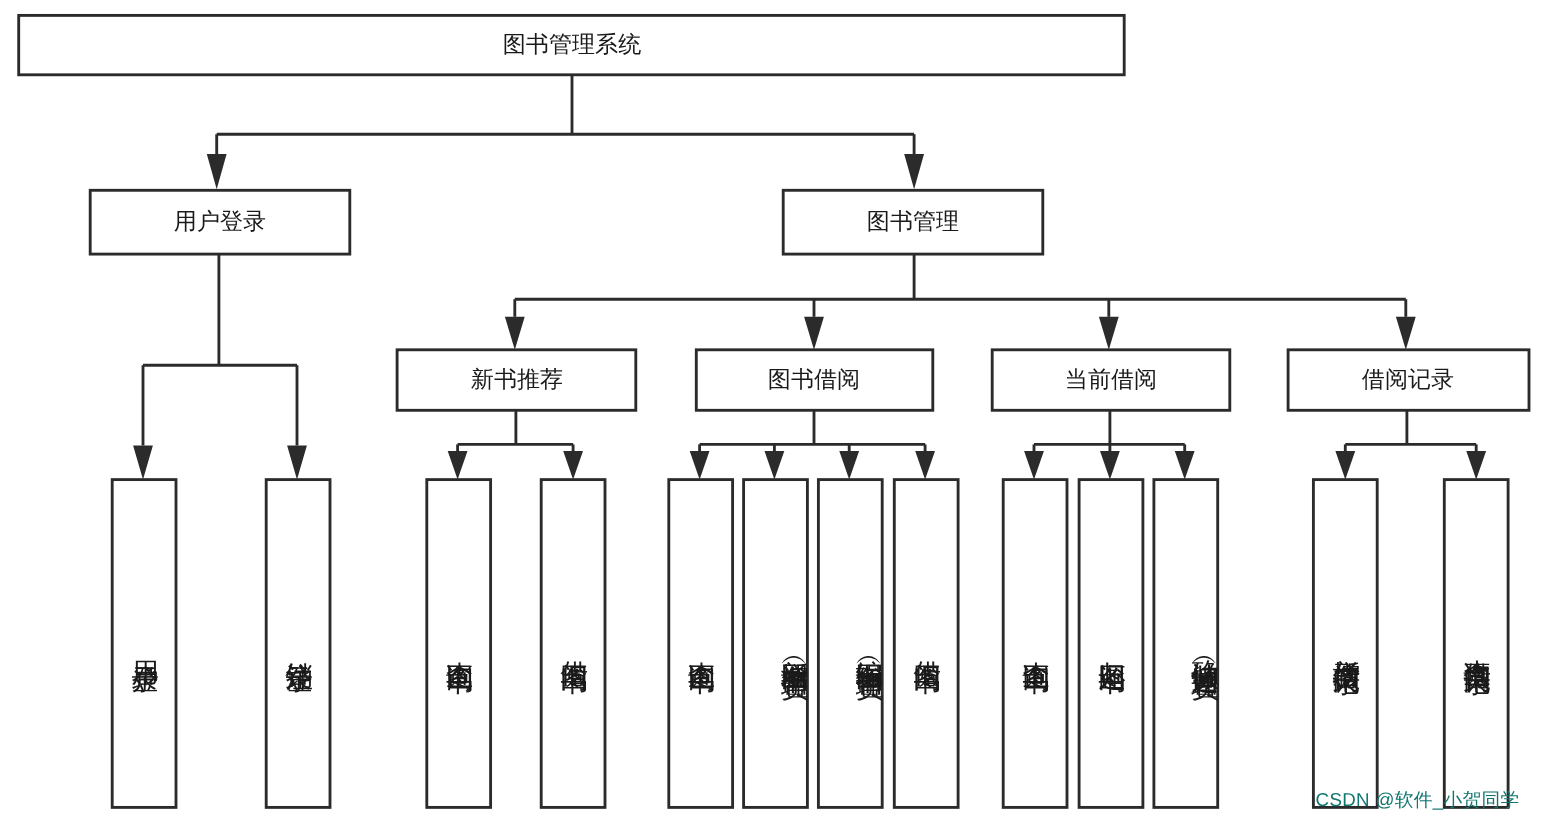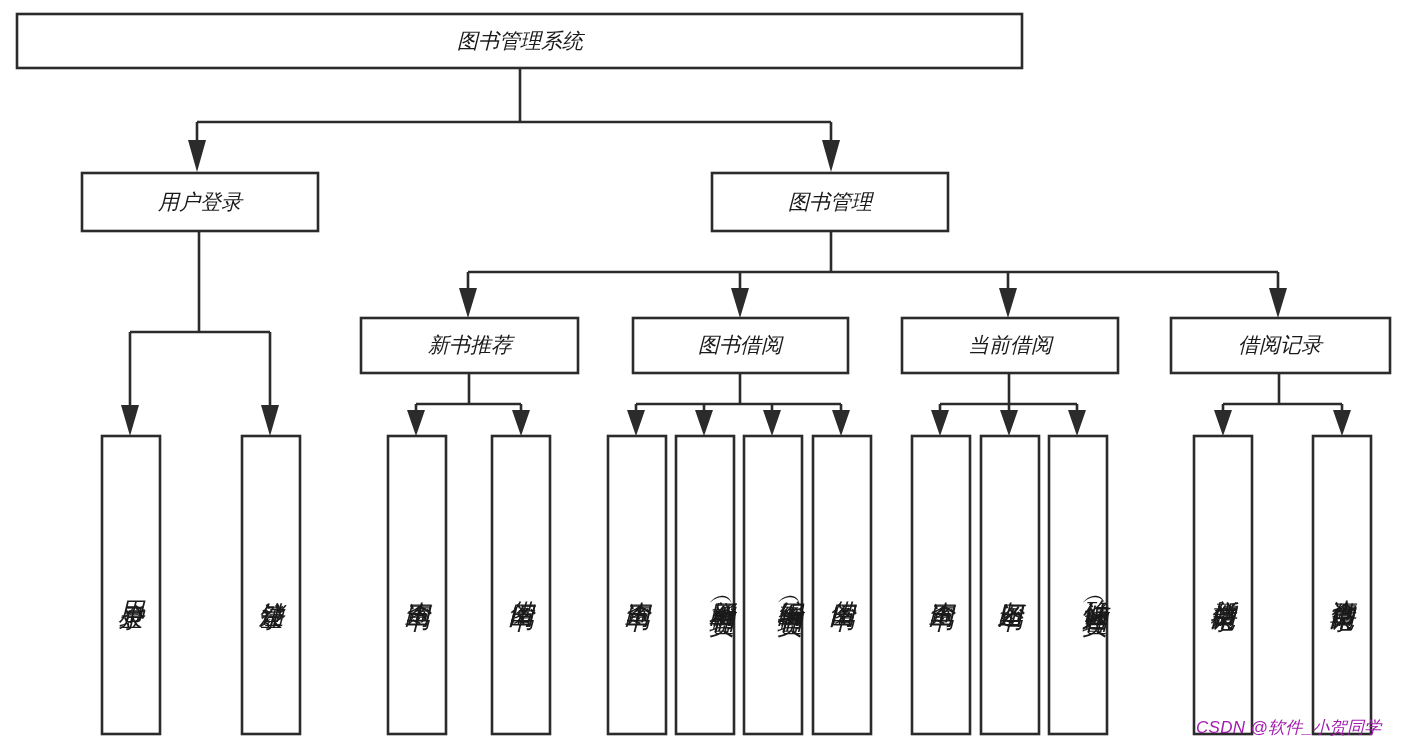--- a/index.html
+++ b/index.html
@@ -11,21 +11,20 @@
     width: 1405px;
     height: 747px;
     font-family: "Liberation Sans", "DejaVu Sans", sans-serif;
     overflow: hidden;
     position: relative;
   }
   #diagram-root {
     position: relative;
     width: 1246px;
     height: 747px;
-    font-style: italic;
   }
   svg.diagram {
     position: absolute;
     top: 0;
     left: 0;
     width: 1405px;
     height: 747px;
     display: block;
   }
   .node-box {
@@ -69,21 +68,21 @@
     display: flex;
     align-items: center;
     justify-content: center;
   }
   .watermark {
     position: absolute;
     left: 1196px;
     top: 716px;
     font-family: "Liberation Sans", "DejaVu Sans", sans-serif;
     font-size: 17px;
-    color: #a21caf;
+    color: #0f766e;
     white-space: nowrap;
     letter-spacing: 0.3px;
   }
 </style>
 </head>
 <body>
 
 <div id="diagram-root">
 
   <svg class="diagram" viewBox="0 0 1405 747">

